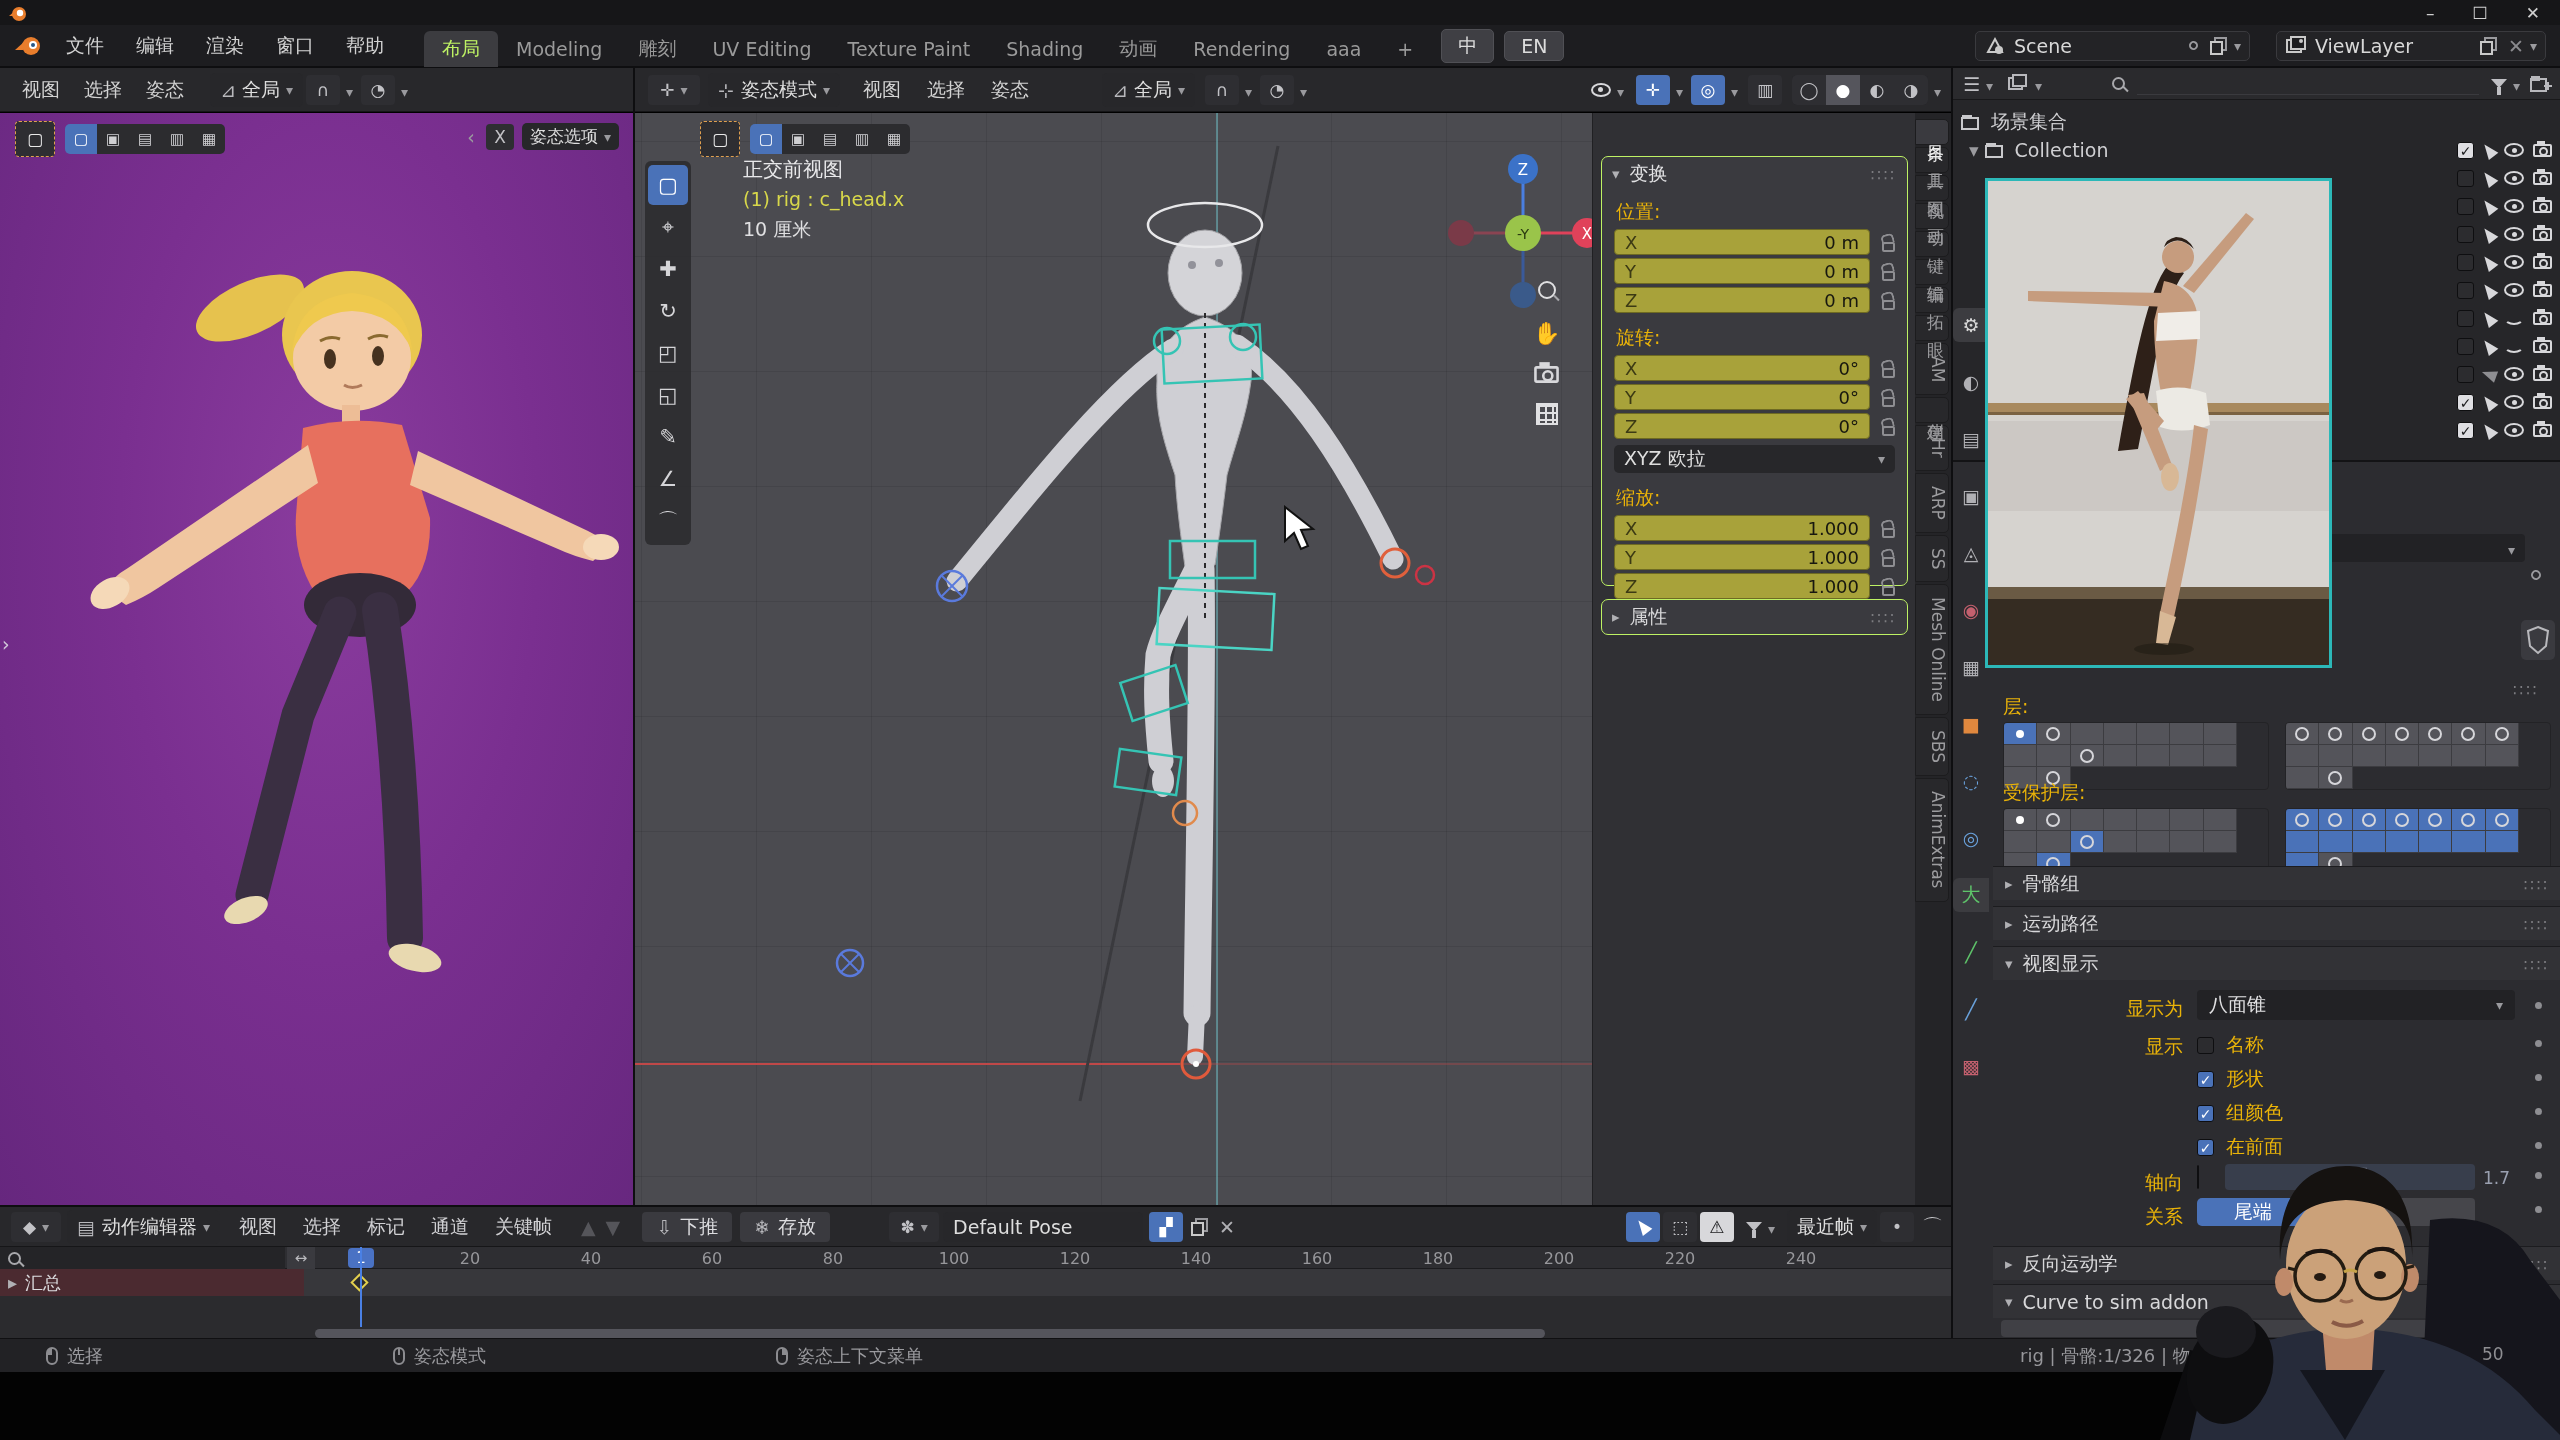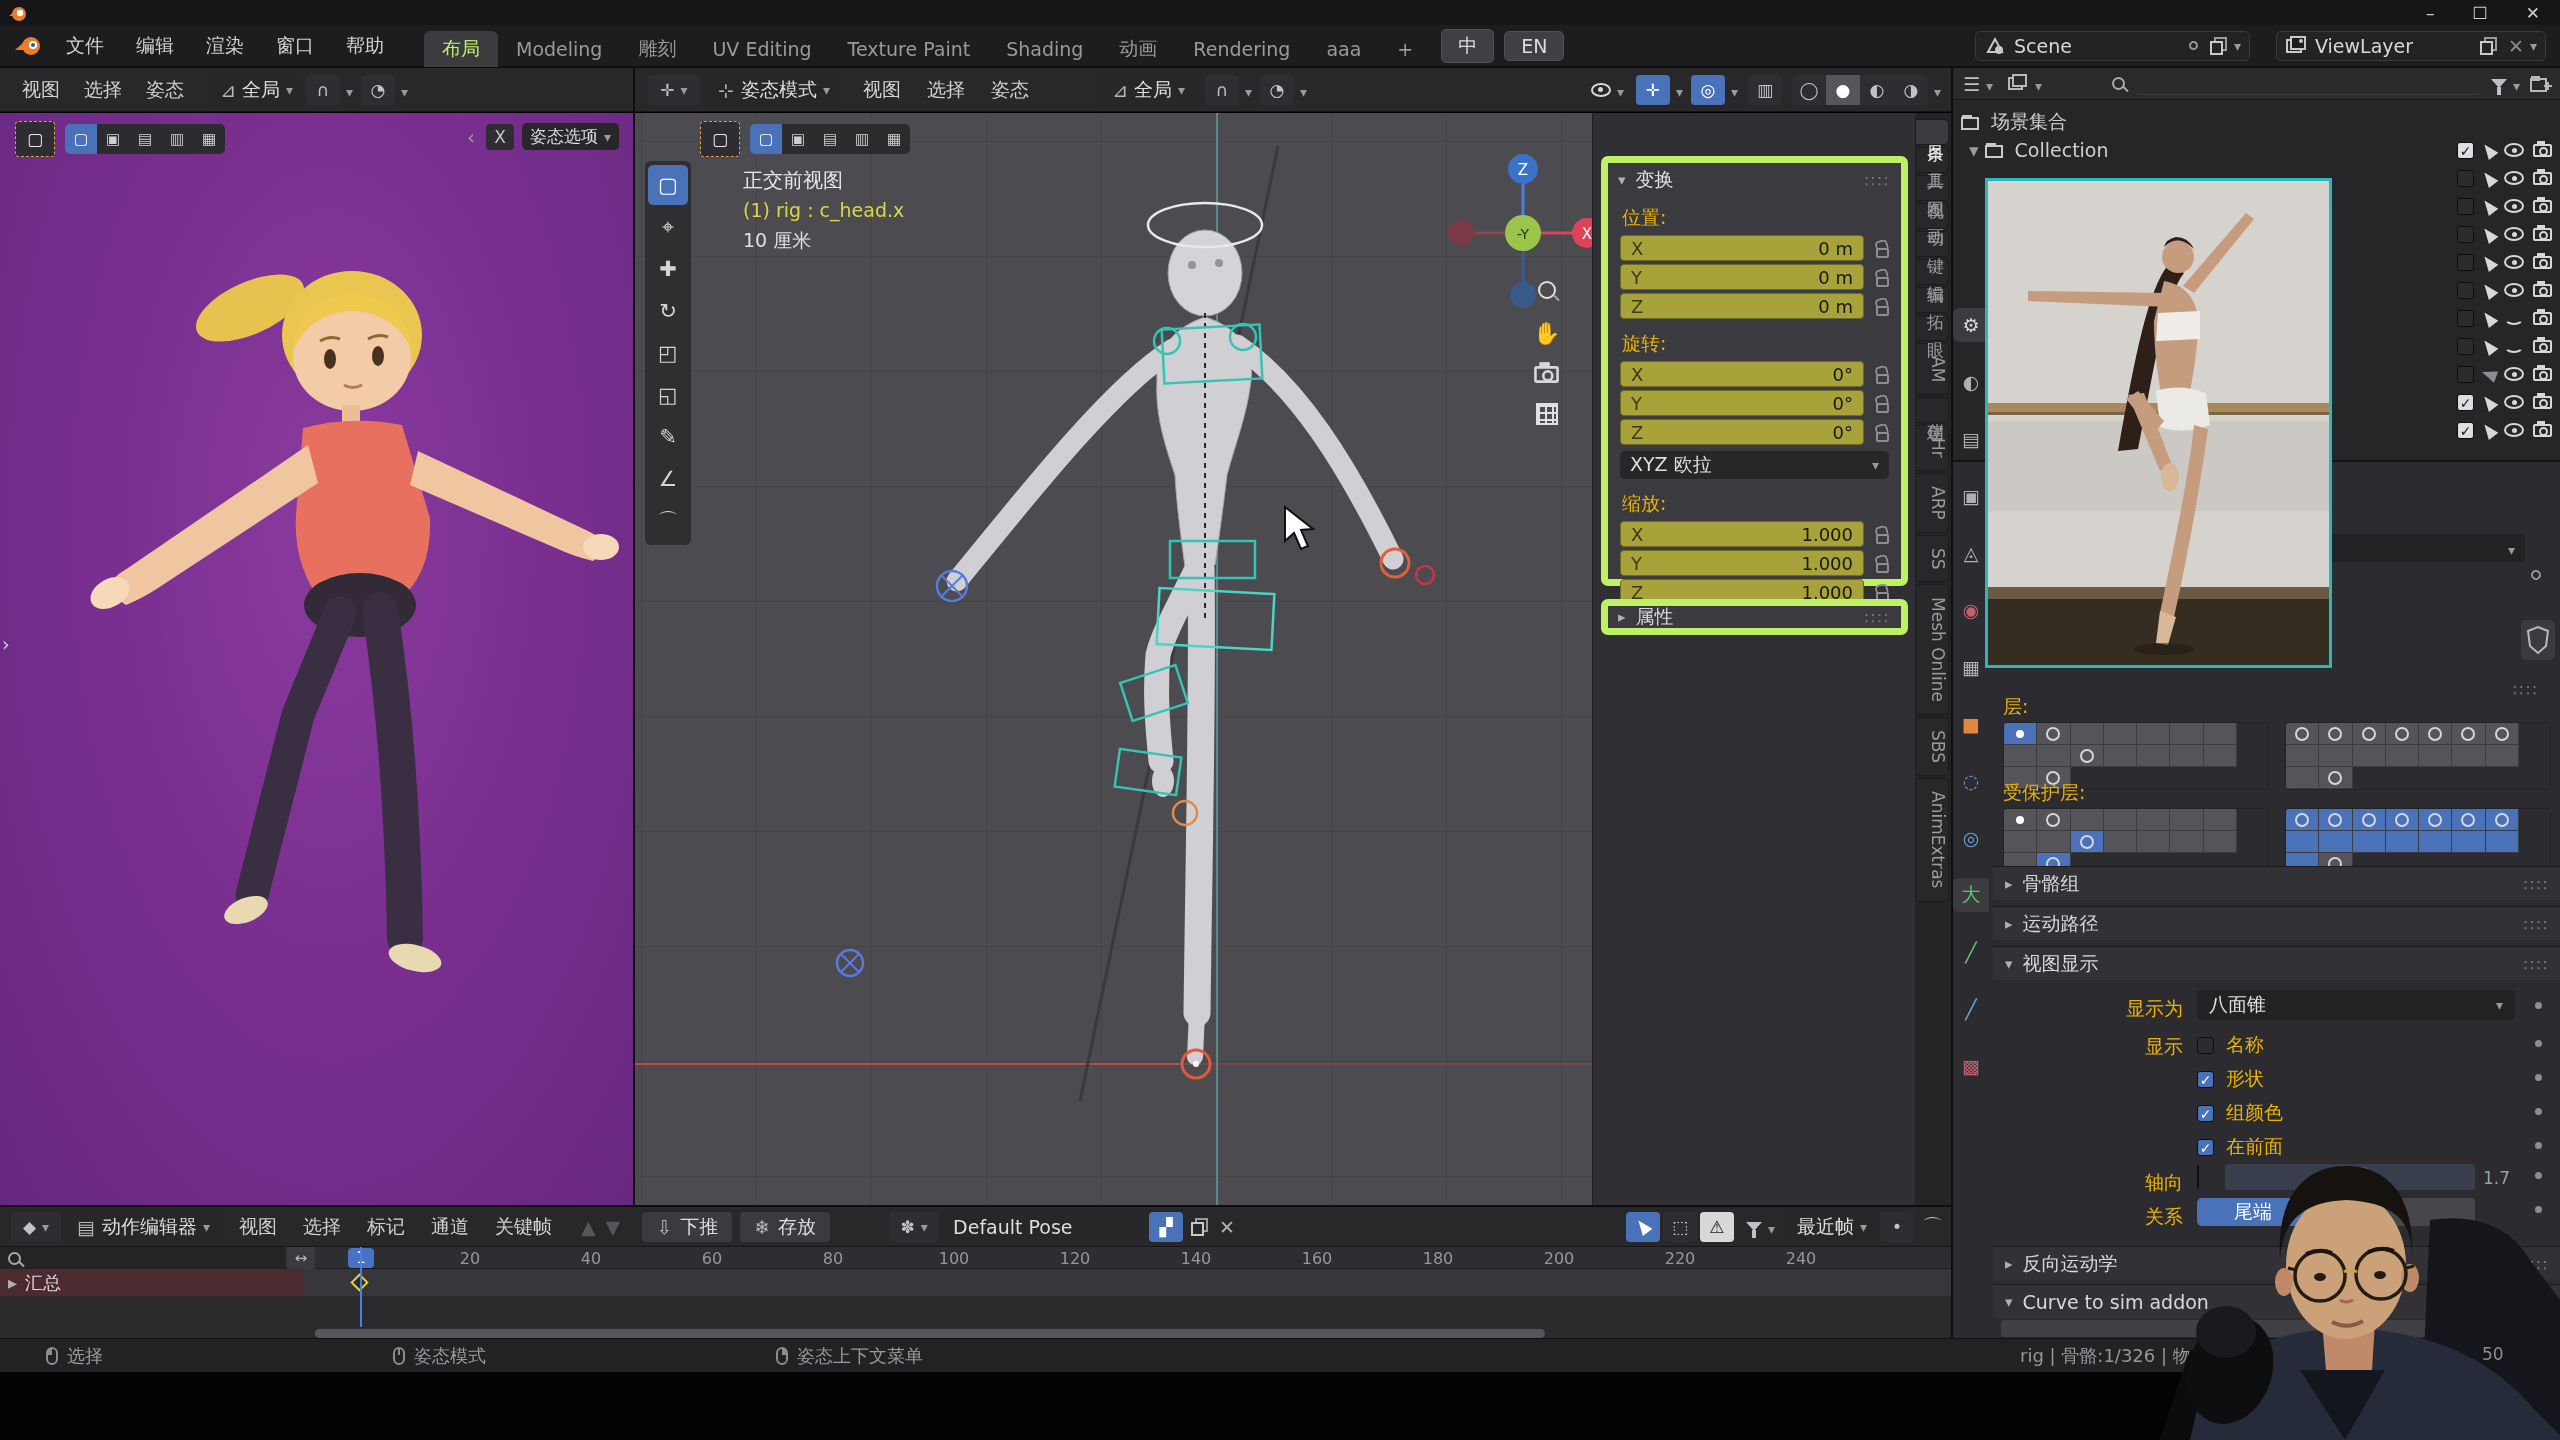--- a/index.html
+++ b/index.html
@@ -27,21 +27,21 @@
   .shadegrp{display:flex;background:#222226;border-radius:5px;overflow:hidden;margin-left:10px}
   .shadegrp .hbtn{margin:0;border-radius:0;background:#2e2e32}
   .shadegrp .hbtn.on{background:#55555c;color:#fff}
   
   .toolcol{position:absolute;left:10px;top:48px;width:46px;background:#2c2c2fE6;border-radius:6px;padding:4px 0;display:flex;flex-direction:column;align-items:center;gap:2px}
   .tool{width:40px;height:40px;border-radius:5px;display:flex;align-items:center;justify-content:center;font-size:21px;color:#d5d5d8}
   .tool.active{background:#4a72b8;color:#fff}
   .selmode{width:32px;height:30px;background:#2c2c2f;display:flex;align-items:center;justify-content:center;color:#cfcfd2;font-size:15px}
   .selmode.active{background:#4a72b8;color:#fff}
   
-  .npanel{background:#3a3a3f;border-radius:7px;border:7px solid #bef264}
+  .npanel{background:#3a3a3f;border-radius:7px;border:1px solid #bef264}
   .olivefield{background:#a8a23a;border:1px solid #6e6a22;border-radius:4px;height:26px;display:flex;align-items:center;padding:0 10px;color:#17170f;font-size:18px}
   .olivefield .ax{width:40px;color:#3c3a14}
   .olivefield .val{margin-left:auto}
   .padlock{width:13px;height:10px;border:2px solid #8e8e92;border-radius:2px;position:relative;margin-top:9px}
   .padlock::before{content:"";position:absolute;width:9px;height:8px;border:2px solid #8e8e92;border-bottom:none;border-radius:5px 5px 0 0;top:-10px;left:-3px;transform:rotate(-14deg)}
   .vtab{writing-mode:vertical-rl;padding:12px 0;width:34px;text-align:center;background:#28282b;border:1px solid #1c1c1e;border-radius:0 5px 5px 0;color:#9c9c9f;font-size:17px;margin:2px 0}
   .vtab.active{background:#3a3a3f;color:#ededed}
   
   .orow{height:28px;display:flex;align-items:center;padding-left:8px;font-size:19px;color:#cfcfd2}
   .oicons{margin-left:auto;display:flex;align-items:center;gap:9px;padding-right:10px}
@@ -290,21 +290,21 @@
         <span class="tool">⌖</span>
         <span class="tool">✚</span>
         <span class="tool">↻</span>
         <span class="tool">◰</span>
         <span class="tool">◱</span>
         <span class="tool">✎</span>
         <span class="tool">∠</span>
         <span class="tool">⌒</span>
       </div>
 
-    <div class="abs" style="left:108px;top:52px;line-height:30px">
+    <div class="abs" style="left:108px;top:41px;line-height:30px">
       <div style="color:#e8e8ea;font-size:20px">正交前视图</div>
       <div style="color:#d8d84a;font-size:19px">(1) rig : c_head.x</div>
       <div style="color:#e0e0e2;font-size:19px">10 厘米</div>
     </div>
 
     <svg class="abs" style="left:810px;top:20px" width="160" height="200">
       <line x1="78" y1="48" x2="78" y2="100" stroke="#4a7fe0" stroke-width="3"></line>
       <line x1="78" y1="100" x2="140" y2="100" stroke="#e0425a" stroke-width="3"></line>
       <line x1="78" y1="100" x2="78" y2="160" stroke="#3a5a9a" stroke-width="3"></line>
       <line x1="78" y1="100" x2="18" y2="100" stroke="#8a4452" stroke-width="3"></line>

